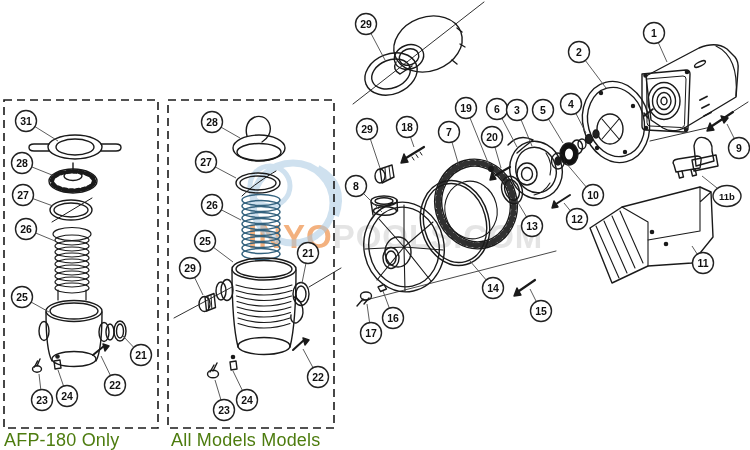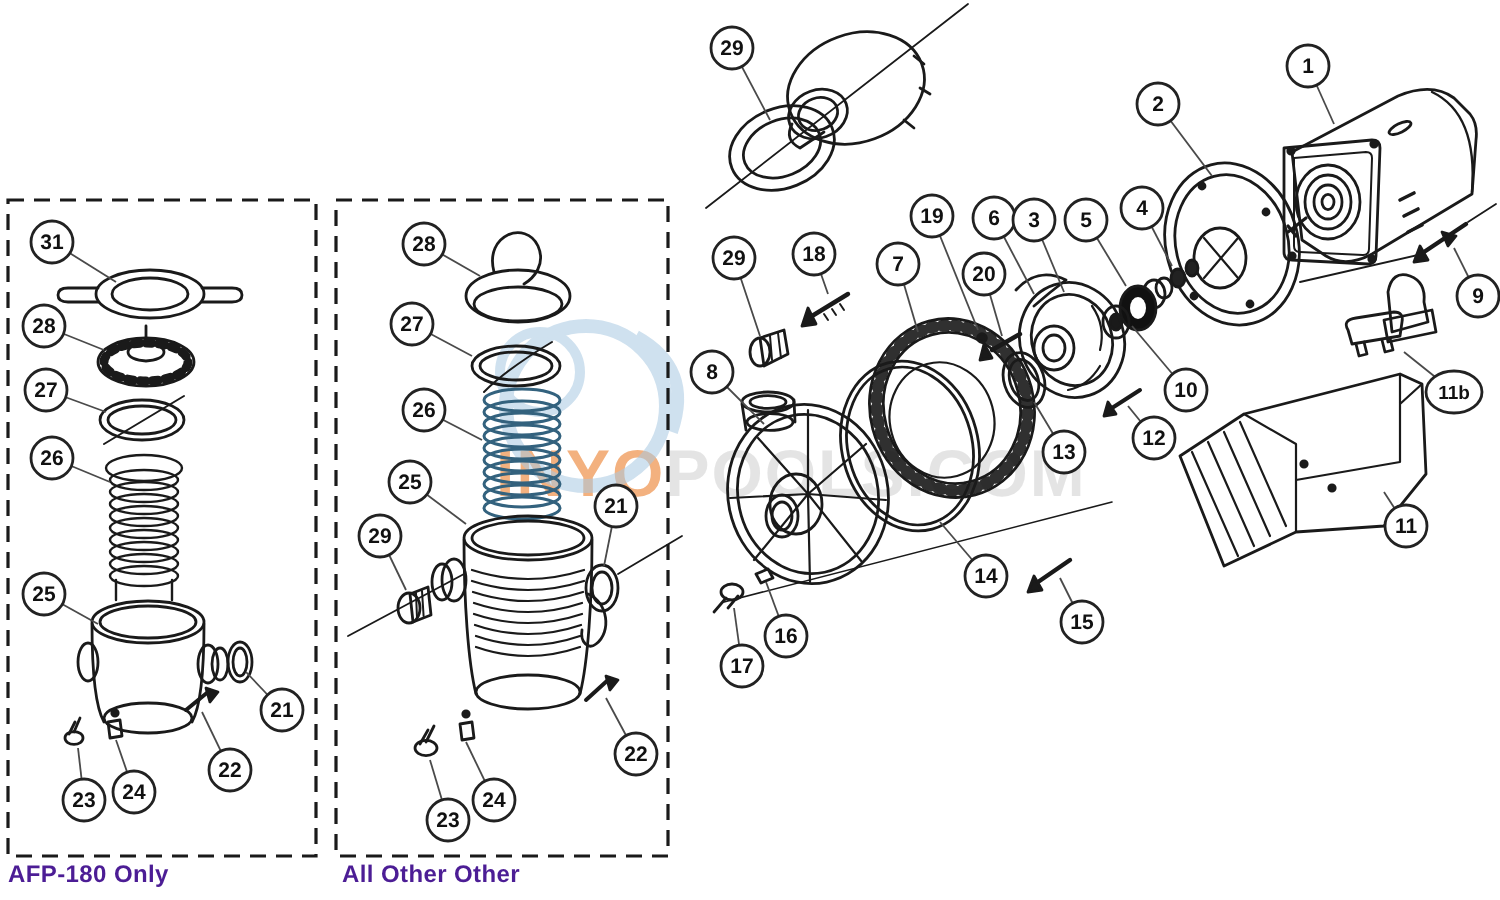--- a/index.html
+++ b/index.html
@@ -1,19 +1,19 @@
 <!DOCTYPE html>
 <html><head>
 <meta charset="utf-8">
 <style>
   html,body{margin:0;padding:0;background:#fff;}
   #stage{position:relative;width:750px;height:450px;background:#ffffff;overflow:hidden;
          font-family:"Liberation Sans",sans-serif;}
   #artwork{position:absolute;left:0;top:0;}
-  .box-label{position:absolute;font-weight:bold;font-size:12px;color:#4c1d95;letter-spacing:.2px;}
+  .box-label{position:absolute;font-weight:normal;font-size:18px;color:#4d7c0f;letter-spacing:.2px;}
   #label-left{left:4px;top:430px;}
   #label-right{left:171px;top:430px;}
   #watermark{position:absolute;left:248px;top:218px;font-weight:bold;font-size:33px;
              letter-spacing:1px;white-space:nowrap;pointer-events:none;}
   #wm-inyo{opacity:.85;}
   #wm-pools{opacity:.9;}
   svg *{vector-effect:non-scaling-stroke;}
 </style>
 </head>
 <body>
@@ -553,14 +553,14 @@
         </g>
         <g>
           <line x1="371" y1="333" x2="367" y2="304" stroke="#4a4a4a" stroke-width="0.9"></line>
           <ellipse cx="371" cy="333" rx="10.5" ry="10.5" fill="#ffffff" stroke="#222222" stroke-width="1.4"></ellipse>
           <text x="371" y="336.7" text-anchor="middle" font-size="10.5" font-weight="bold" font-family="&quot;Liberation Sans&quot;, sans-serif" fill="#111">17</text>
         </g>
       </g>
   </svg>
 
   <div id="label-left" class="box-label">AFP-180 Only</div>
-  <div id="label-right" class="box-label">All Other Other</div>
+  <div id="label-right" class="box-label">All Models Models</div>
 </div>
 
 </body></html>

